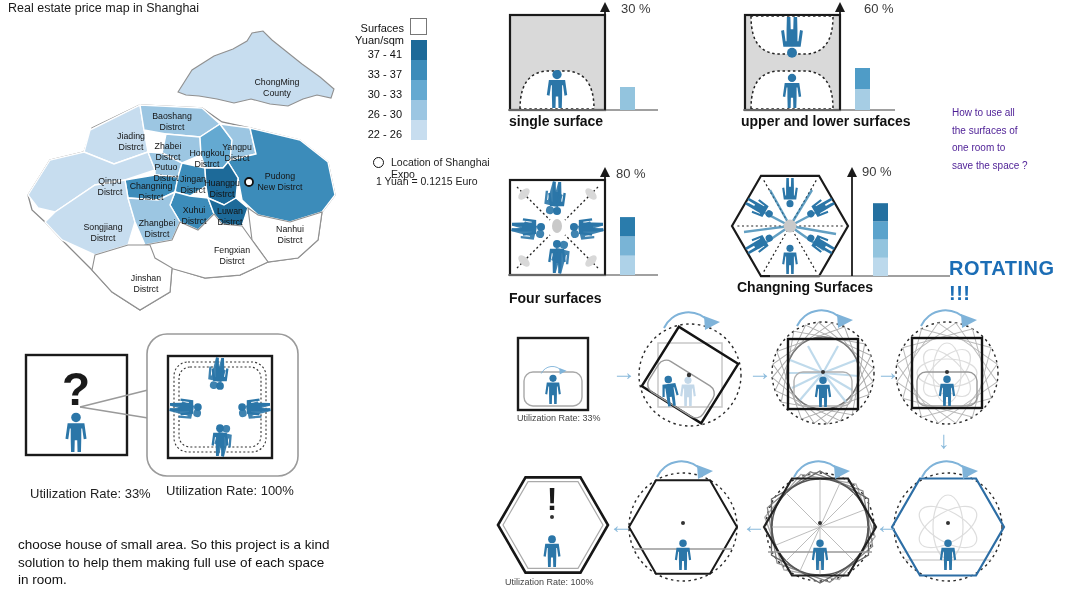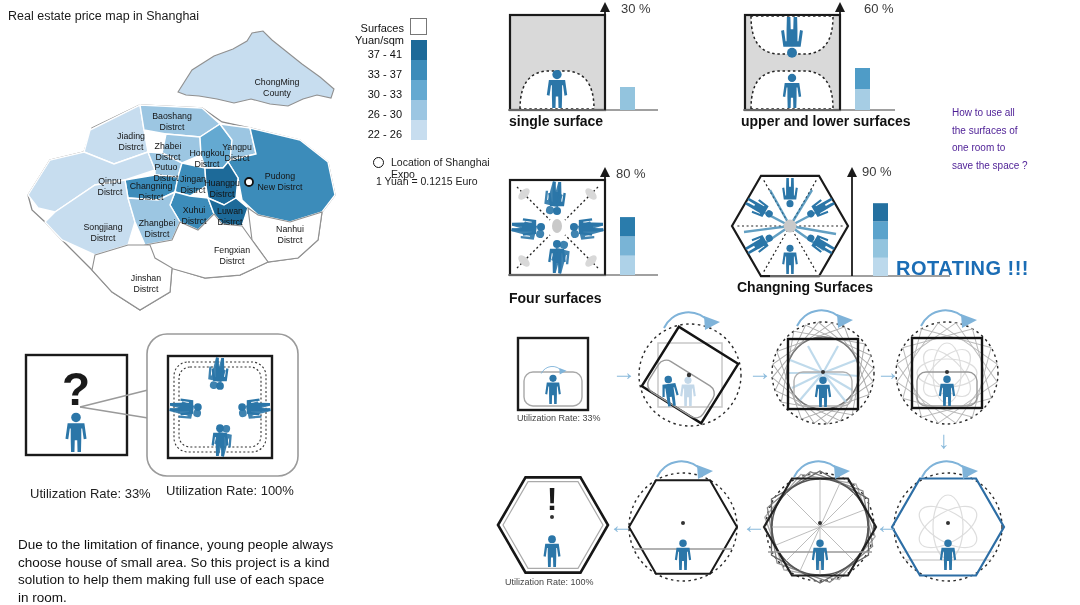--- a/index.html
+++ b/index.html
@@ -339,21 +339,21 @@
 
   <g>
     <polygon points="498,525 525.5,477.4 580.5,477.4 608,525 580.5,572.6 525.5,572.6" fill="#fff" stroke="#161616" stroke-width="2.6"></polygon>
     <polygon points="503,525 528,481.7 578,481.7 603,525 578,568.3 528,568.3" fill="none" stroke="#aaa" stroke-width="1.2"></polygon>
     <text x="552" y="510" font-size="32" font-weight="bold" text-anchor="middle" fill="#1a1a1a">!</text>
     <circle cx="552" cy="517" r="2" fill="#333"></circle>
     <use href="#person" fill="#2b76a8" transform="translate(552,567) scale(1.25)"></use>
   </g>
 </svg>
 
-<div class="abs title" style="left:8px;top:1px;margin-top:8px;">Real estate price map in Shanghai</div>
+<div class="abs title" style="left:8px;top:1px;">Real estate price map in Shanghai</div>
 
 <div id="legend">
   <div class="ltitle">Surfaces Yuan/sqm</div>
   <div class="wswatch"></div>
   <div id="legend-rows">
         <div class="lrow">
           <div class="llab">37 - 41</div>
           <div class="lsw" style="background: rgb(29, 106, 153);"></div>
         </div>
         <div class="lrow">
@@ -388,27 +388,26 @@
 <div class="abs diaglabel" style="left:509px;top:290px;">Four surfaces</div>
 <div class="abs diaglabel" style="left:737px;top:279px;">Changning Surfaces</div>
 
 <div class="abs howto" style="left:952px;top:104px;width:125px;">
   <div>How to use all</div>
   <div>the surfaces of</div>
   <div>one room to</div>
   <div>save the space ?</div>
 </div>
 
-<div class="abs rotating" style="left:896px;top:256px;">ROTATING !!!</div>
+<div class="abs rotating" style="left:949px;top:256px;">ROTATING !!!</div>
 
 <div class="abs util" style="left:30px;top:486px;">Utilization Rate: 33%</div>
 <div class="abs util" style="left:166px;top:483px;">Utilization Rate: 100%</div>
 
 <div class="abs para" style="left:18px;top:536px;width:360px;">
-  <div>Due to the limitation of finance, young people always</div>
   <div>choose house of small area. So this project is a kind</div>
   <div>solution to help them making full use of each space</div>
   <div>in room.</div>
 </div>
 
 <div class="abs seqlabel" style="left:517px;top:413px;">Utilization Rate: 33%</div>
 <div class="abs seqlabel" style="left:505px;top:577px;">Utilization Rate: 100%</div>
 
 <div class="abs flowarrow" style="left:612px;top:360px;">→</div>
 <div class="abs flowarrow" style="left:748px;top:360px;">→</div>

